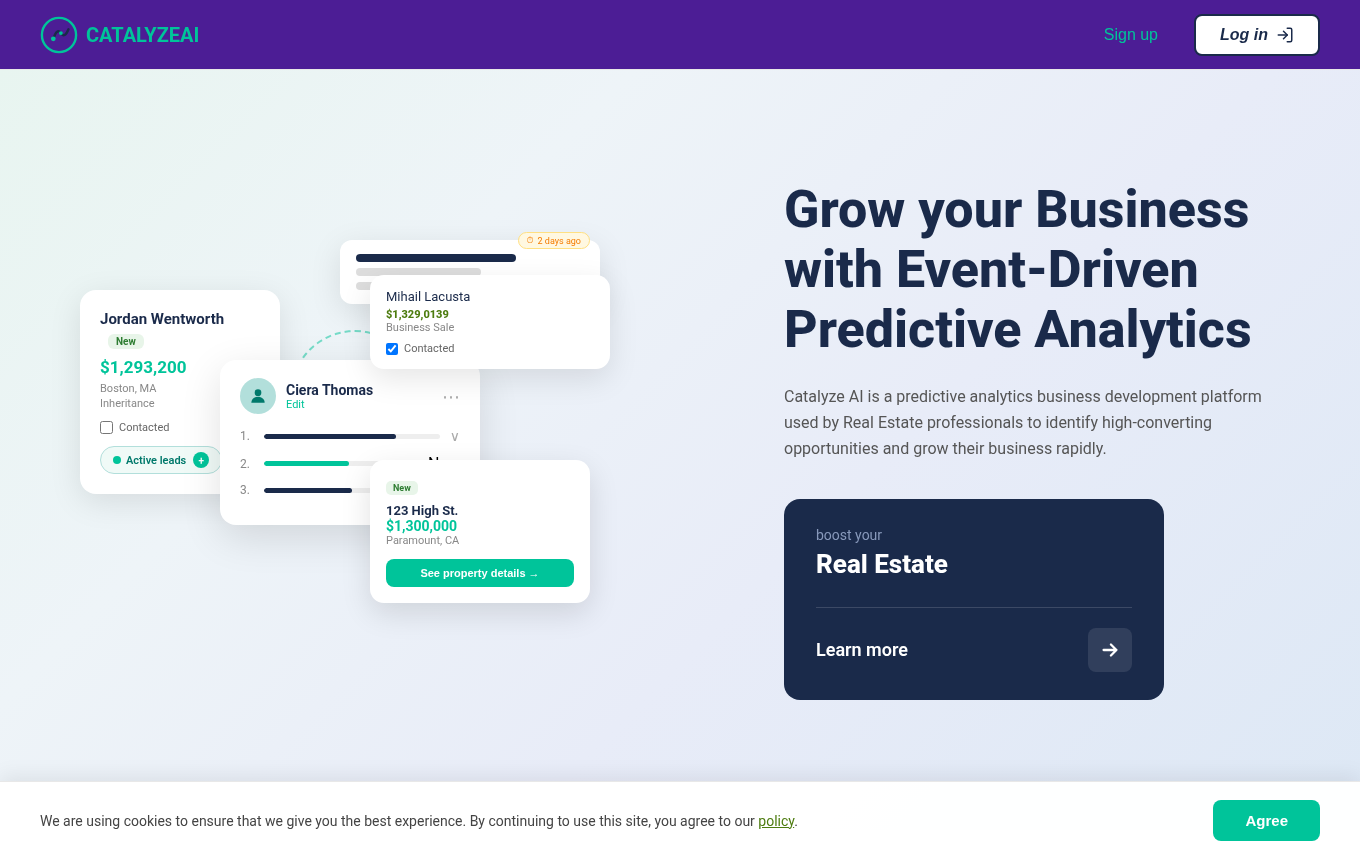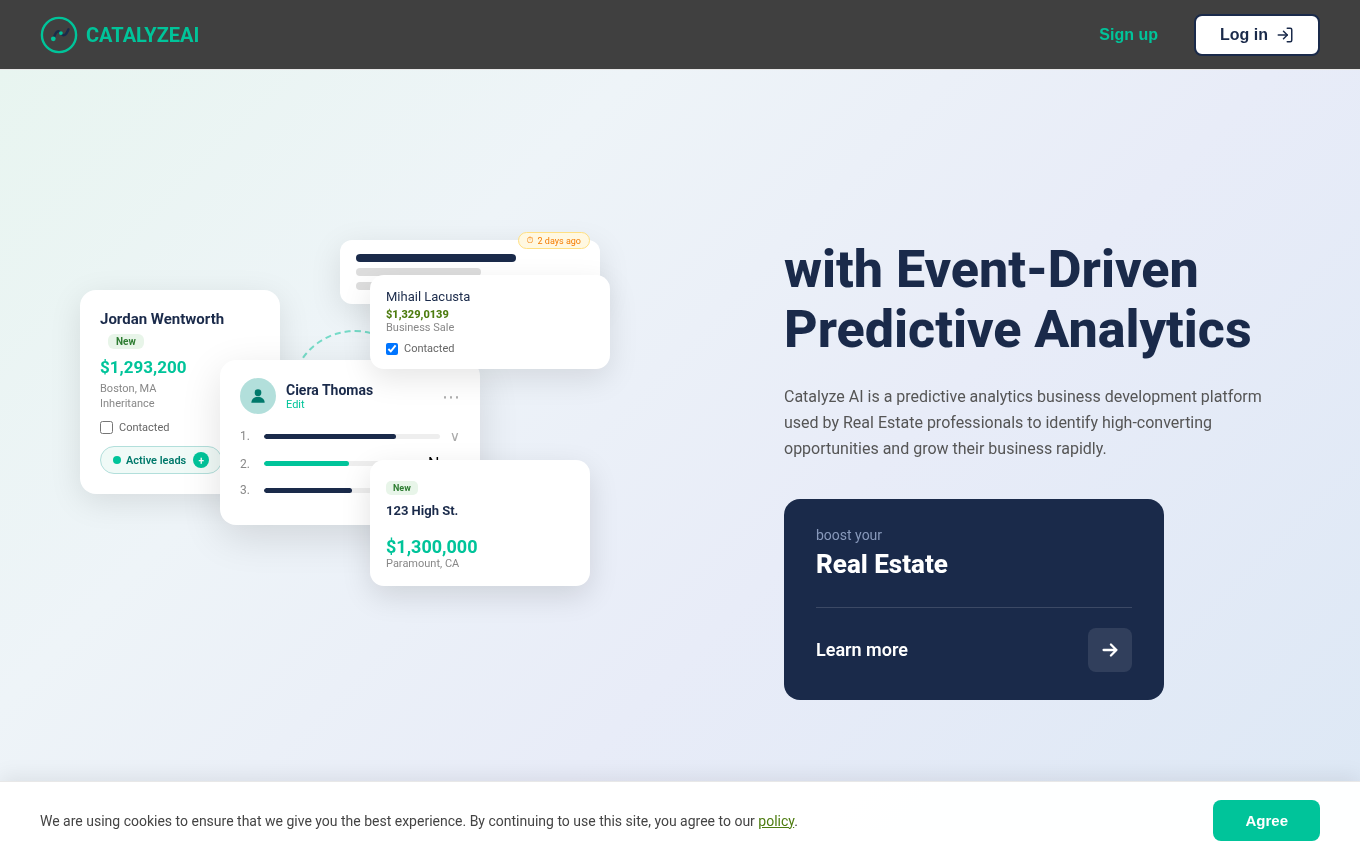--- a/index.html
+++ b/index.html
@@ -4,21 +4,21 @@
   <style>
     * { box-sizing: border-box; margin: 0; padding: 0; }
     body {
       font-family: -apple-system, BlinkMacSystemFont, 'Segoe UI', Roboto, sans-serif;
       background: #f5f5f5;
       overflow-x: hidden;
     }
 
     
     .navbar {
-      background: #404040;
+      background: #4c1d95;
       border-bottom: 1px solid #e8e8e8;
       height: 70px;
       display: flex;
       align-items: center;
       justify-content: space-between;
       padding: 0 40px;
       position: relative;
       z-index: 10;
     }
     .logo {
@@ -39,36 +39,37 @@
     .nav-actions {
       display: flex;
       align-items: center;
       gap: 20px;
     }
     .btn-signup {
       background: none;
       border: none;
       color: #00c49a;
       font-size: 16px;
-      font-weight: 700;
+      font-weight: 400;
       cursor: pointer;
       padding: 8px 16px;
     }
     .btn-login {
       background: #fff;
       border: 2px solid #1a2a4a;
       color: #1a2a4a;
       font-size: 16px;
       font-weight: 600;
       cursor: pointer;
       padding: 10px 24px;
       border-radius: 8px;
       display: flex;
       align-items: center;
       gap: 8px;
+      font-style: italic;
     }
 
     
     .hero {
       background: linear-gradient(135deg, #e8f5f0 0%, #eef4f8 30%, #e8ecf8 60%, #dde8f5 100%);
       min-height: 760px;
       display: flex;
       align-items: center;
       padding: 60px 40px 80px;
       position: relative;
@@ -316,22 +317,22 @@
       margin-bottom: 8px;
     }
     .prop-address {
       font-weight: 700;
       font-size: 13px;
       color: #1a2a4a;
     }
     .prop-amount {
       color: #00c49a;
       font-weight: 700;
-      font-size: 18px;
-      margin-top: 18px;
+      font-size: 14px;
+      margin-top: 0;
     }
     .prop-city {
       font-size: 11px;
       color: #888;
     }
     .prop-btn {
       background: #00c49a;
       color: #fff;
       border: none;
       border-radius: 8px;
@@ -576,28 +577,29 @@
             </div>
           </div>
         </div>
       </div>
 
       <div class="card-property">
         <span class="prop-badge">New</span>
         <div class="prop-address">123 High St.</div>
         <div class="prop-amount">$1,300,000</div>
         <div class="prop-city">Paramount, CA</div>
+        <button class="prop-btn">See property details →</button>
       </div>
 
     </div>
   </div>
 
   <div class="hero-right">
     <h1 class="hero-title">
-      <br>
+      <span>Grow your Business</span><br>
       <span>with Event-Driven</span><br>
       <span>Predictive Analytics</span>
     </h1>
     <p class="hero-desc">Catalyze AI is a predictive analytics business development platform used by Real Estate professionals to identify high-converting opportunities and grow their business rapidly.</p>
 
     <div class="boost-card">
       <div class="boost-label">boost your</div>
       <div class="boost-title">Real Estate</div>
       <div class="boost-divider"></div>
       <div class="boost-learn">

